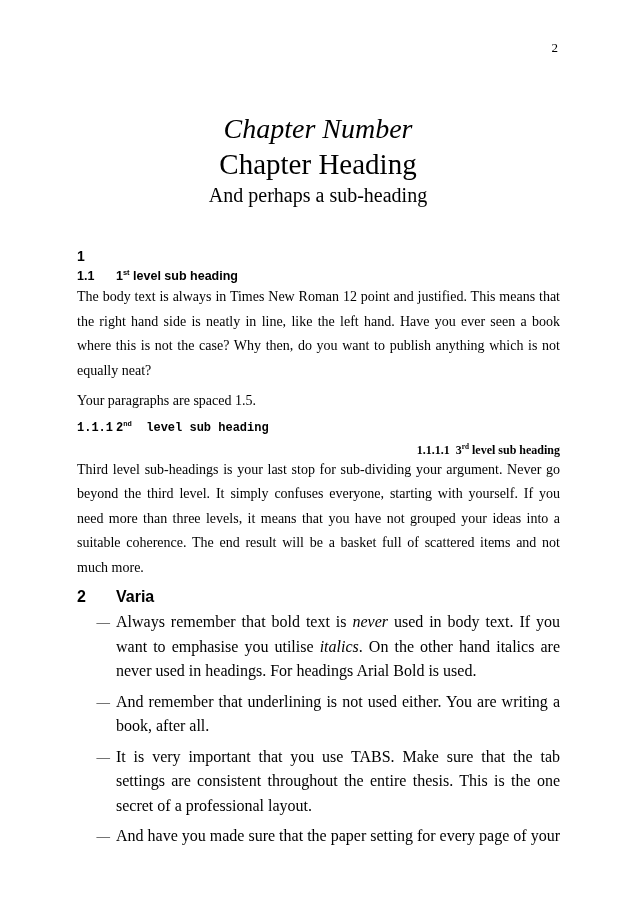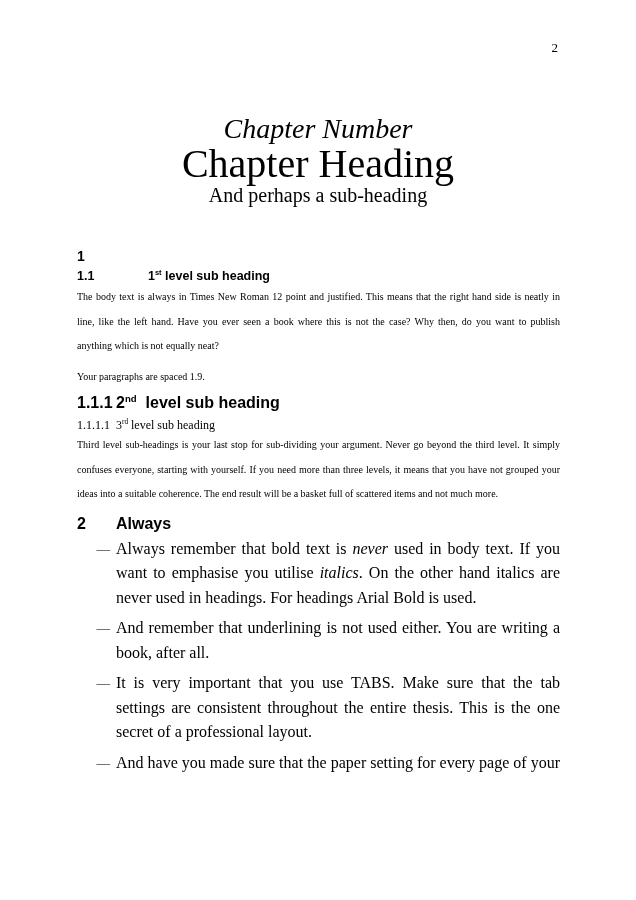--- a/index.html
+++ b/index.html
@@ -6,42 +6,42 @@
     html, body { width: 636px; height: 900px; background: #ffffff; overflow: hidden; }
     body { position: relative; color: #000; font-family: "Liberation Serif", serif; }
 
     .page-number {
       position: absolute; top: 40px; right: 78px;
       font-size: 13px; font-family: "Liberation Serif", serif;
     }
 
     .chapter-block { position: absolute; top: 112px; left: 0; width: 636px; text-align: center; font-family: "DejaVu Serif", "Liberation Serif", serif; }
     .chapter-number { font-style: italic; font-size: 28px; line-height: 34px; font-family: "Liberation Serif", serif; }
-    .chapter-heading { font-size: 40px; line-height: 36px; font-family: "Liberation Serif", serif; }
+    .chapter-heading { font-size: 29px; line-height: 36px; font-family: "Liberation Serif", serif; }
     .chapter-sub { font-size: 20px; line-height: 26px; font-family: "Liberation Serif", serif; }
 
     .content { position: absolute; top: 246px; left: 77px; width: 483px; }
 
     .h1 { font-family: "Liberation Sans", sans-serif; font-weight: bold; font-size: 14px; line-height: 20px; display: flex; }
     .h1.big { font-size: 16px; line-height: 22px; }
     .h1 .num { width: 39px; flex: none; }
 
-    .h2 { font-family: "Liberation Sans", sans-serif; font-weight: bold; font-size: 12.5px; line-height: 18px; display: flex; margin-top: 1px; gap: 32px; }
+    .h2 { font-family: "Liberation Sans", sans-serif; font-weight: bold; font-size: 12.5px; line-height: 18px; display: flex; margin-top: 1px; }
     .h2 .num { width: 39px; flex: none; }
 
-    .h3 { font-family: Liberation Sans, sans-serif; font-weight: bold; font-size: 16px; line-height: 16px; display: flex; margin-top: 4px; }
+    .h3 { font-family: Liberation Mono, monospace; font-weight: bold; font-size: 12px; line-height: 16px; display: flex; margin-top: 4px; }
     .h3 .num { width: 39px; flex: none; }
 
-    .h4 { font-family: "Liberation Serif", serif; font-weight: normal; font-size: 12px; line-height: 16px; margin-top: 6px; }
+    .h4 { font-family: "Liberation Serif", serif; font-weight: bold; font-size: 12px; line-height: 16px; margin-top: 6px; text-align: right; }
     .h4 .num { margin-right: 6px; }
 
     sup { font-size: 0.6em; vertical-align: super; line-height: 0; }
 
     .p {
-      font-family: "Liberation Serif", serif; font-size: 10px; line-height: 24.5px;
+      font-family: "Liberation Serif", serif; font-size: 14px; line-height: 24.5px;
       text-align: justify; margin-bottom: 6px;
     }
 
     .section2 { margin-top: 4px; }
 
     .bullets { list-style: none; margin-top: 2px; }
     .bullet { display: flex; margin-bottom: 6px; }
     .bullet .dash { width: 39px; flex: none; text-align: right; padding-right: 6px; font-family: "Liberation Serif", serif; font-size: 13.5px; line-height: 24.5px; color: #222; }
     .bullet .text { flex: 1; font-family: "Liberation Serif", serif; font-size: 16px; line-height: 24.5px; text-align: justify; }
     .bullet .text.force-justify { text-align-last: justify; }
@@ -62,35 +62,35 @@
   <div class="h1">
     <span class="num">1</span>
   </div>
 
   <div class="h2">
     <span class="num">1.1</span>
     <span><span>1</span><sup>st</sup><span> level sub heading</span></span>
   </div>
 
   <p class="p">The body text is always in Times New Roman 12 point and justified. This means that the right hand side is neatly in line, like the left hand. Have you ever seen a book where this is not the case? Why then, do you want to publish anything which is not equally neat?</p>
-  <p class="p">Your paragraphs are spaced 1.9.</p>
+  <p class="p">Your paragraphs are spaced 1.5.</p>
 
   <div class="h3">
     <span class="num">1.1.1</span>
     <span><span>2</span><sup>nd</sup><span style="white-space:pre">  level sub heading</span></span>
   </div>
 
   <div class="h4">
     <span class="num">1.1.1.1</span><span>3</span><sup>rd</sup><span> level sub heading</span>
   </div>
   <p class="p">Third level sub-headings is your last stop for sub-dividing your argument. Never go beyond the third level. It simply confuses everyone, starting with yourself. If you need more than three levels, it means that you have not grouped your ideas into a suitable coherence. The end result will be a basket full of scattered items and not much more.</p>
 
   <div class="h1 big section2">
     <span class="num">2</span>
-    <span>Always</span>
+    <span>Varia</span>
   </div>
 
   <ul class="bullets">
     <li class="bullet">
       <span class="dash">—</span>
       <span class="text"><span>Always remember that bold text is </span><em>never</em><span> used in body text. If you want to emphasise you utilise </span><em>italics</em><span>. On the other hand italics are never used in headings. For headings Arial Bold is used.</span></span>
     </li>
     <li class="bullet">
       <span class="dash">—</span>
       <span class="text">And remember that underlining is not used either. You are writing a book, after all.</span>

